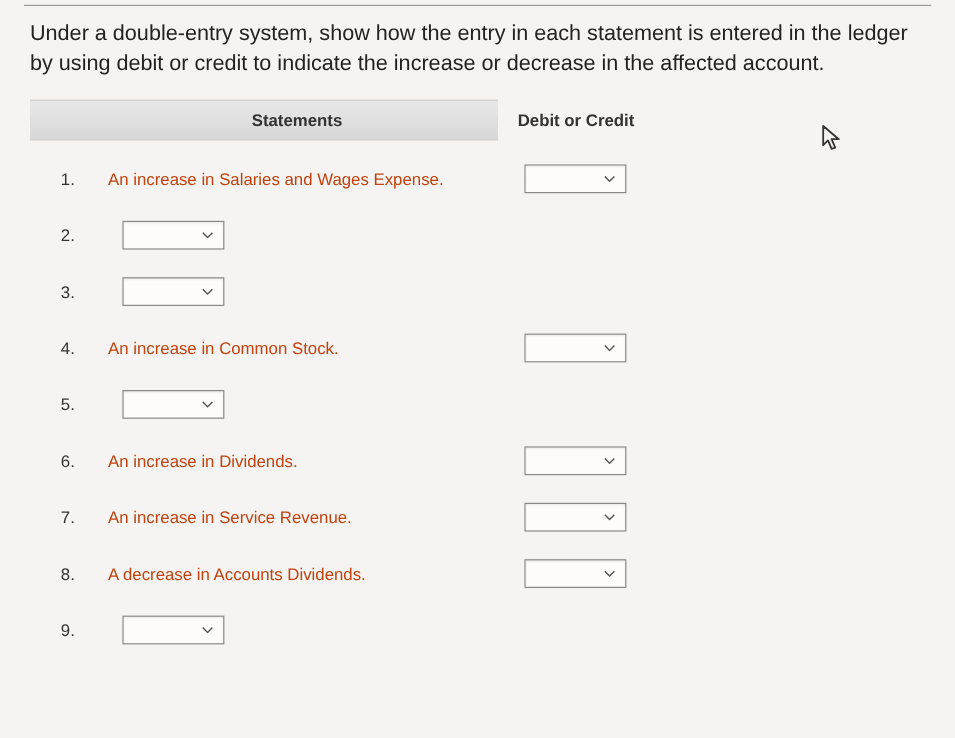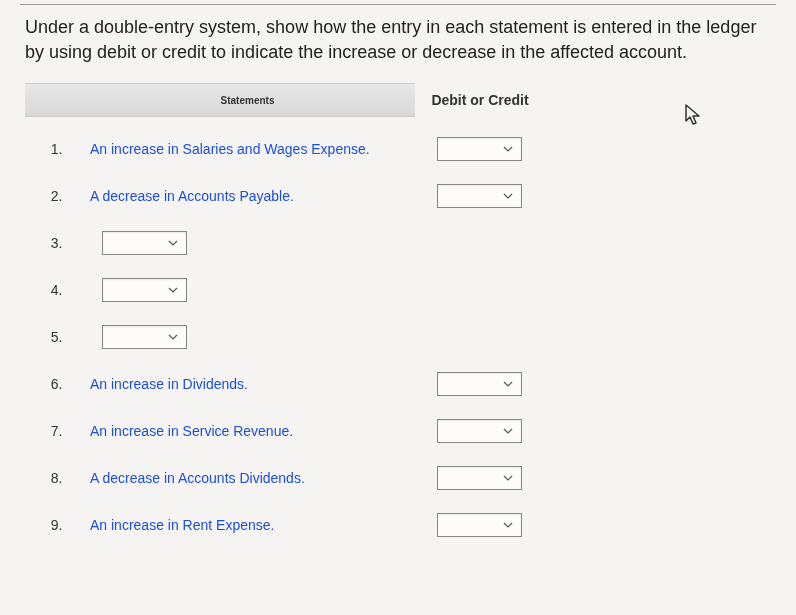--- a/index.html
+++ b/index.html
@@ -44,21 +44,21 @@
       border-bottom: 1px solid #ccc;
     }
     .th-statements {
       flex: 0 0 335px;
       background: linear-gradient(to bottom, #e8e8e8, #d8d8d8);
       height: 100%;
       display: flex;
       align-items: center;
       justify-content: center;
       font-weight: bold;
-      font-size: 10px;
+      font-size: 14px;
       color: #333;
       border-top: 1px solid #ccc;
       border-bottom: 1px solid #ccc;
     }
     .th-debit {
       flex: 0 0 130px;
       height: 100%;
       display: flex;
       align-items: center;
       justify-content: center;
@@ -77,21 +77,21 @@
     .row-num {
       width: 55px;
       font-size: 14px;
       color: #333;
       text-align: center;
       padding-left: 8px;
     }
     .row-statement {
       flex: 0 0 335px;
       font-size: 14px;
-      color: #1d4ed8;
+      color: #c2410c;
       padding-left: 10px;
     }
     .row-select {
       flex: 0 0 130px;
       display: flex;
       align-items: center;
       justify-content: flex-start;
       padding-left: 22px;
     }
     .select-box {
@@ -142,21 +142,20 @@
         <div class="select-box">
           <svg class="chevron" viewBox="0 0 10 6">
               <path d="M1 1 L5 5 L9 1" stroke="#555" stroke-width="1.2" fill="none"></path>
             </svg>
         </div>
       </div>
     </div>
 
     <div class="row">
       <div class="row-num">2.</div>
-      <div class="row-statement">A decrease in Accounts Payable.</div>
       <div class="row-select">
         <div class="select-box">
           <svg class="chevron" viewBox="0 0 10 6">
               <path d="M1 1 L5 5 L9 1" stroke="#555" stroke-width="1.2" fill="none"></path>
             </svg>
         </div>
       </div>
     </div>
 
     <div class="row">
@@ -165,20 +164,21 @@
         <div class="select-box">
           <svg class="chevron" viewBox="0 0 10 6">
               <path d="M1 1 L5 5 L9 1" stroke="#555" stroke-width="1.2" fill="none"></path>
             </svg>
         </div>
       </div>
     </div>
 
     <div class="row">
       <div class="row-num">4.</div>
+      <div class="row-statement">An increase in Common Stock.</div>
       <div class="row-select">
         <div class="select-box">
           <svg class="chevron" viewBox="0 0 10 6">
               <path d="M1 1 L5 5 L9 1" stroke="#555" stroke-width="1.2" fill="none"></path>
             </svg>
         </div>
       </div>
     </div>
 
     <div class="row">
@@ -223,21 +223,20 @@
         <div class="select-box">
           <svg class="chevron" viewBox="0 0 10 6">
               <path d="M1 1 L5 5 L9 1" stroke="#555" stroke-width="1.2" fill="none"></path>
             </svg>
         </div>
       </div>
     </div>
 
     <div class="row">
       <div class="row-num">9.</div>
-      <div class="row-statement">An increase in Rent Expense.</div>
       <div class="row-select">
         <div class="select-box">
           <svg class="chevron" viewBox="0 0 10 6">
               <path d="M1 1 L5 5 L9 1" stroke="#555" stroke-width="1.2" fill="none"></path>
             </svg>
         </div>
       </div>
     </div>
 
 

